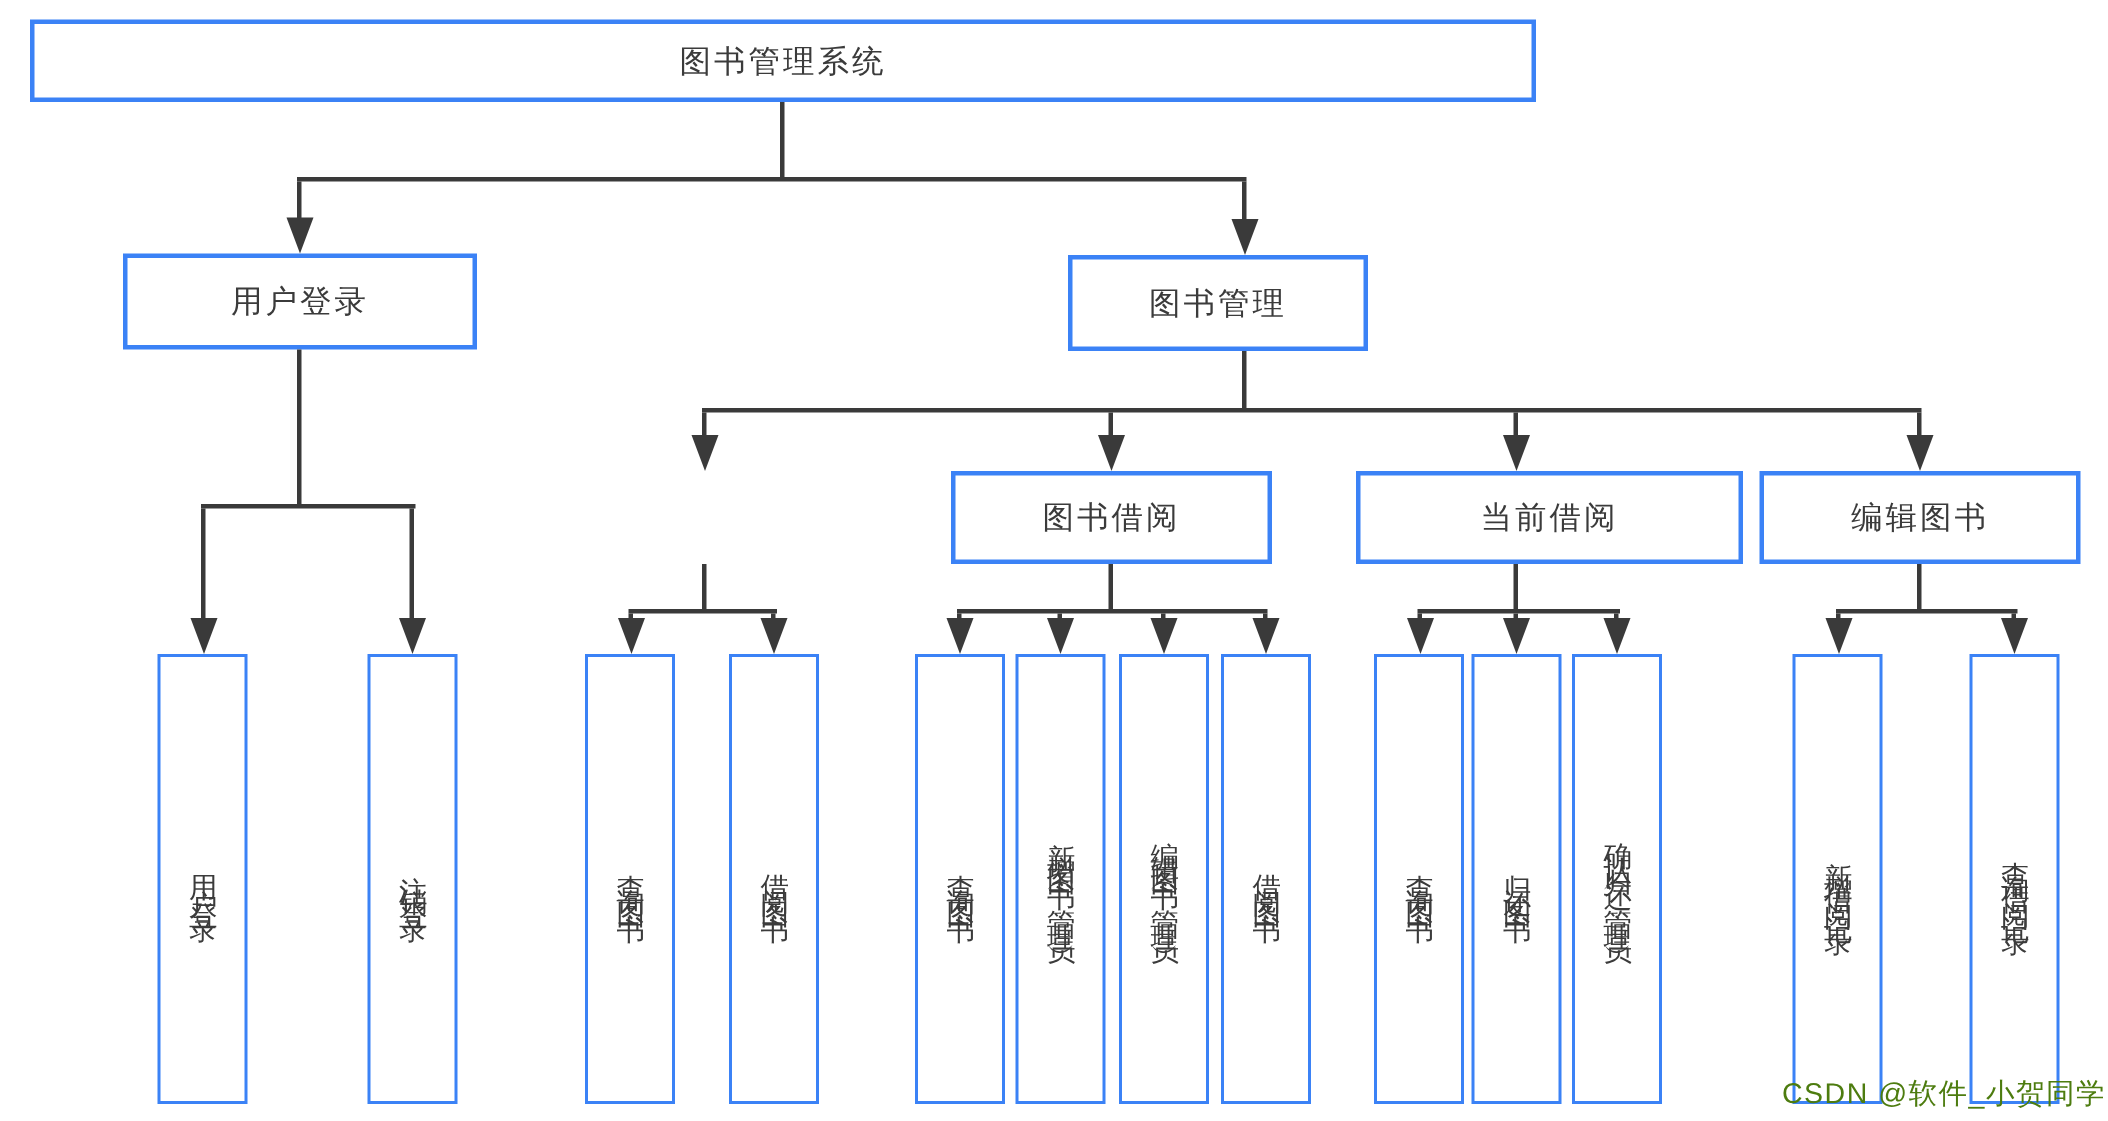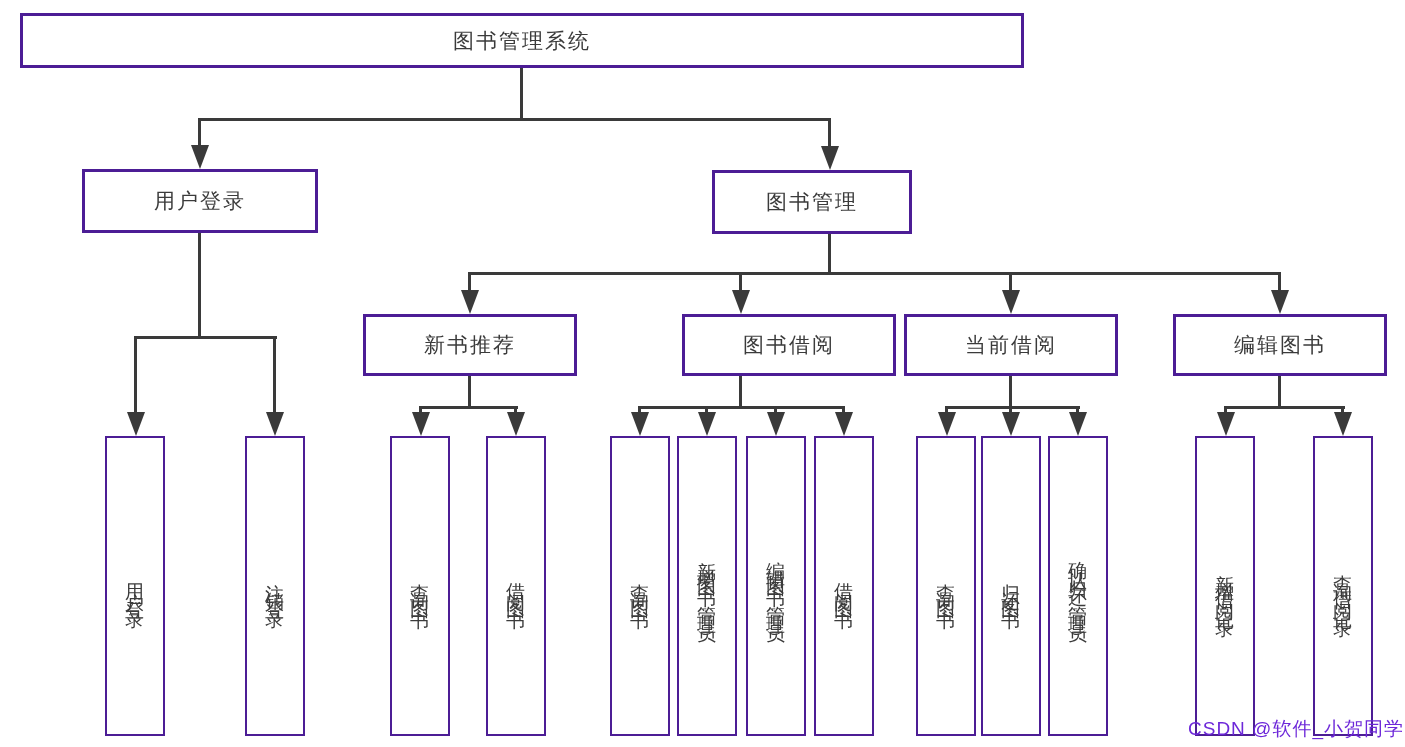--- a/index.html
+++ b/index.html
@@ -12,21 +12,21 @@
     position: relative;
     width: 1405px;
     height: 747px;
     background: #ffffff;
     overflow: hidden;
   }
   
   .node {
     position: absolute;
     box-sizing: border-box;
-    border: 3px solid #4c1d95;
+    border: 3px solid #3b82f6;
     background: #ffffff;
     display: flex;
     align-items: center;
     justify-content: center;
     color: #3b3b3b;
   }
   .node-h {
     font-size: 21px;
     letter-spacing: 2px;
     white-space: nowrap;
@@ -54,48 +54,45 @@
     border-left: 9px solid transparent;
     border-right: 9px solid transparent;
     border-top: 24px solid #3a3a3a;
   }
   
   .watermark {
     position: absolute;
     left: 1188px;
     top: 716px;
     font-size: 19px;
-    color: #6d28d9;
+    color: #4d7c0f;
     letter-spacing: 1px;
     white-space: nowrap;
   }
 </style>
 </head>
 <body>
 
 <div class="canvas">
 
   <div class="node node-h" style="left:20px; top:13px; width:1004px; height:55px;">
     <span>图书管理系统</span>
   </div>
 
   <div class="node node-h" style="left:82px; top:169px; width:236px; height:64px;">
     <span>用户登录</span>
   </div>
   <div class="node node-h" style="left:712px; top:170px; width:200px; height:64px;">
     <span>图书管理</span>
   </div>
 
-  <div class="node node-h" style="left:363px; top:314px; width:214px; height:62px;">
-    <span>新书推荐</span>
-  </div>
-  <div class="node node-h" style="left:634px; top:314px; width:214px; height:62px;margin-left:48px;">
+  <div class="node node-h" style="left:634px; top:314px; width:214px; height:62px;">
     <span>图书借阅</span>
   </div>
-  <div class="node node-h" style="left:904px; top:314px; width:214px; height:62px;">
+  <div class="node node-h" style="left:904px; top:314px; width:258px; height:62px;">
     <span>当前借阅</span>
   </div>
   <div class="node node-h" style="left:1173px; top:314px; width:214px; height:62px;">
     <span>编辑图书</span>
   </div>
 
   <div class="node node-leaf" style="left:105px; top:436px; width:60px; height:300px;">
     <span class="vtext">用户登录</span>
   </div>
   <div class="node node-leaf" style="left:245px; top:436px; width:60px; height:300px;">

